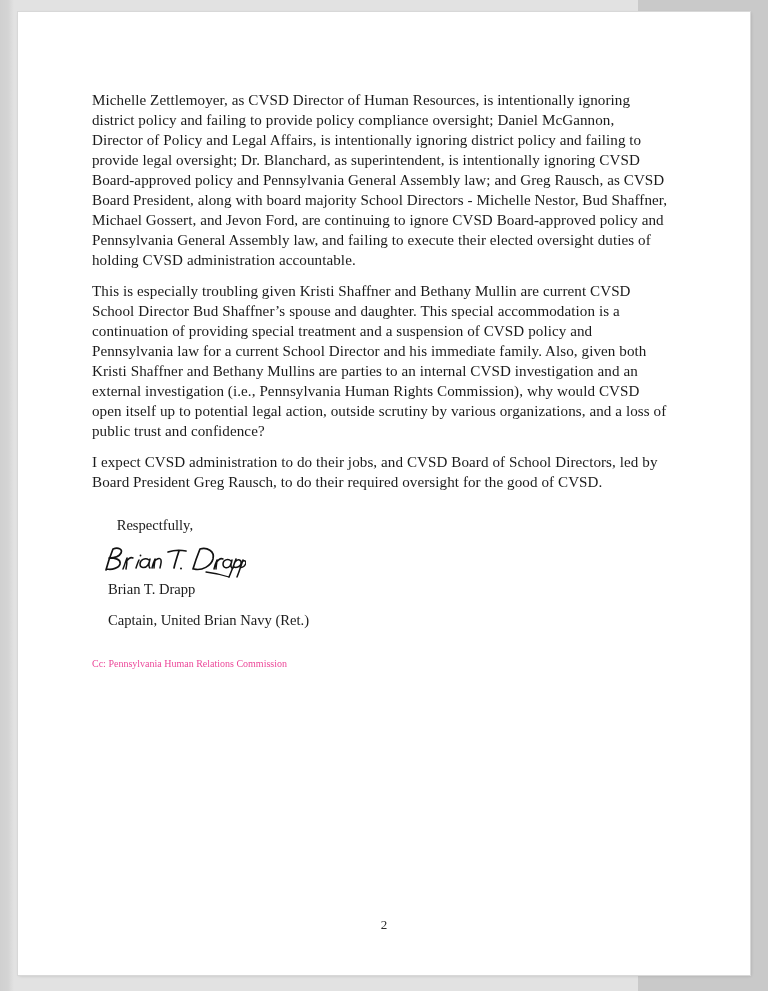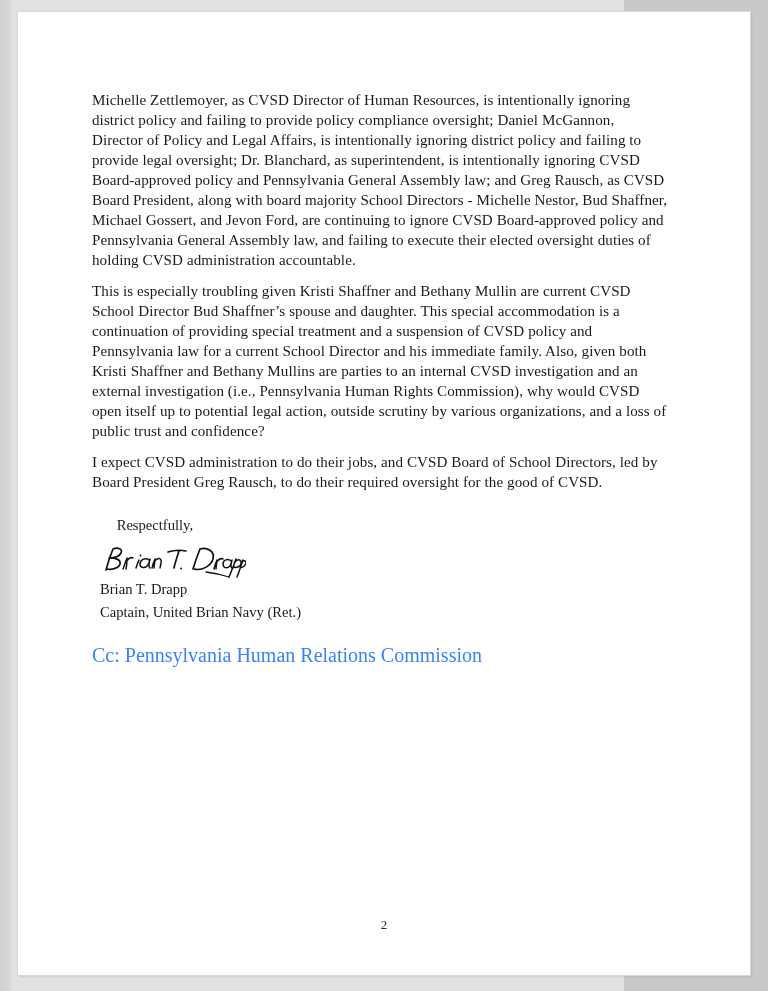--- a/index.html
+++ b/index.html
@@ -15,20 +15,21 @@
     overflow: hidden;
   }
 
   
   #viewport {
     position: relative;
     width: 624px;
     height: 991px;
     background: linear-gradient(to right,
         #d0d0d0 0px, #d4d4d4 8px, #e2e2e2 14px, #e2e2e2 100%);
+    padding-left: 14px;
   }
 
   #page {
     position: absolute;
     left: 18px;
     top: 12px;
     width: 732px;
     height: 963px;
     background: #ffffff;
     box-shadow: 0 0 0 1px #d8d8d8, 1px 1px 3px rgba(0,0,0,0.16);
@@ -74,30 +75,30 @@
     margin: 9px 0 4px 2px;
     height: 34px;
     display: block;
   }
   .signature-mark svg { display: block; }
 
   .signer {
     font-size: 14.6px;
     line-height: 14.6px;
     color: #1b1b1b;
-    margin: 8px;
+    margin: 16px;
     white-space: pre;
   }
   .signer.first { margin-top: 2px; }
   .signer.second { margin-top: 5px; }
 
   .cc-line {
-    font-size: 20px;
+    font-size: 10px;
     line-height: 19px;
-    color: #3b82f6;
+    color: #ec4899;
     margin: 27px 0 0 0;
     white-space: pre;
   }
 
   
   #page-number {
     position: absolute;
     left: 0;
     right: 0;
     top: 905px;

